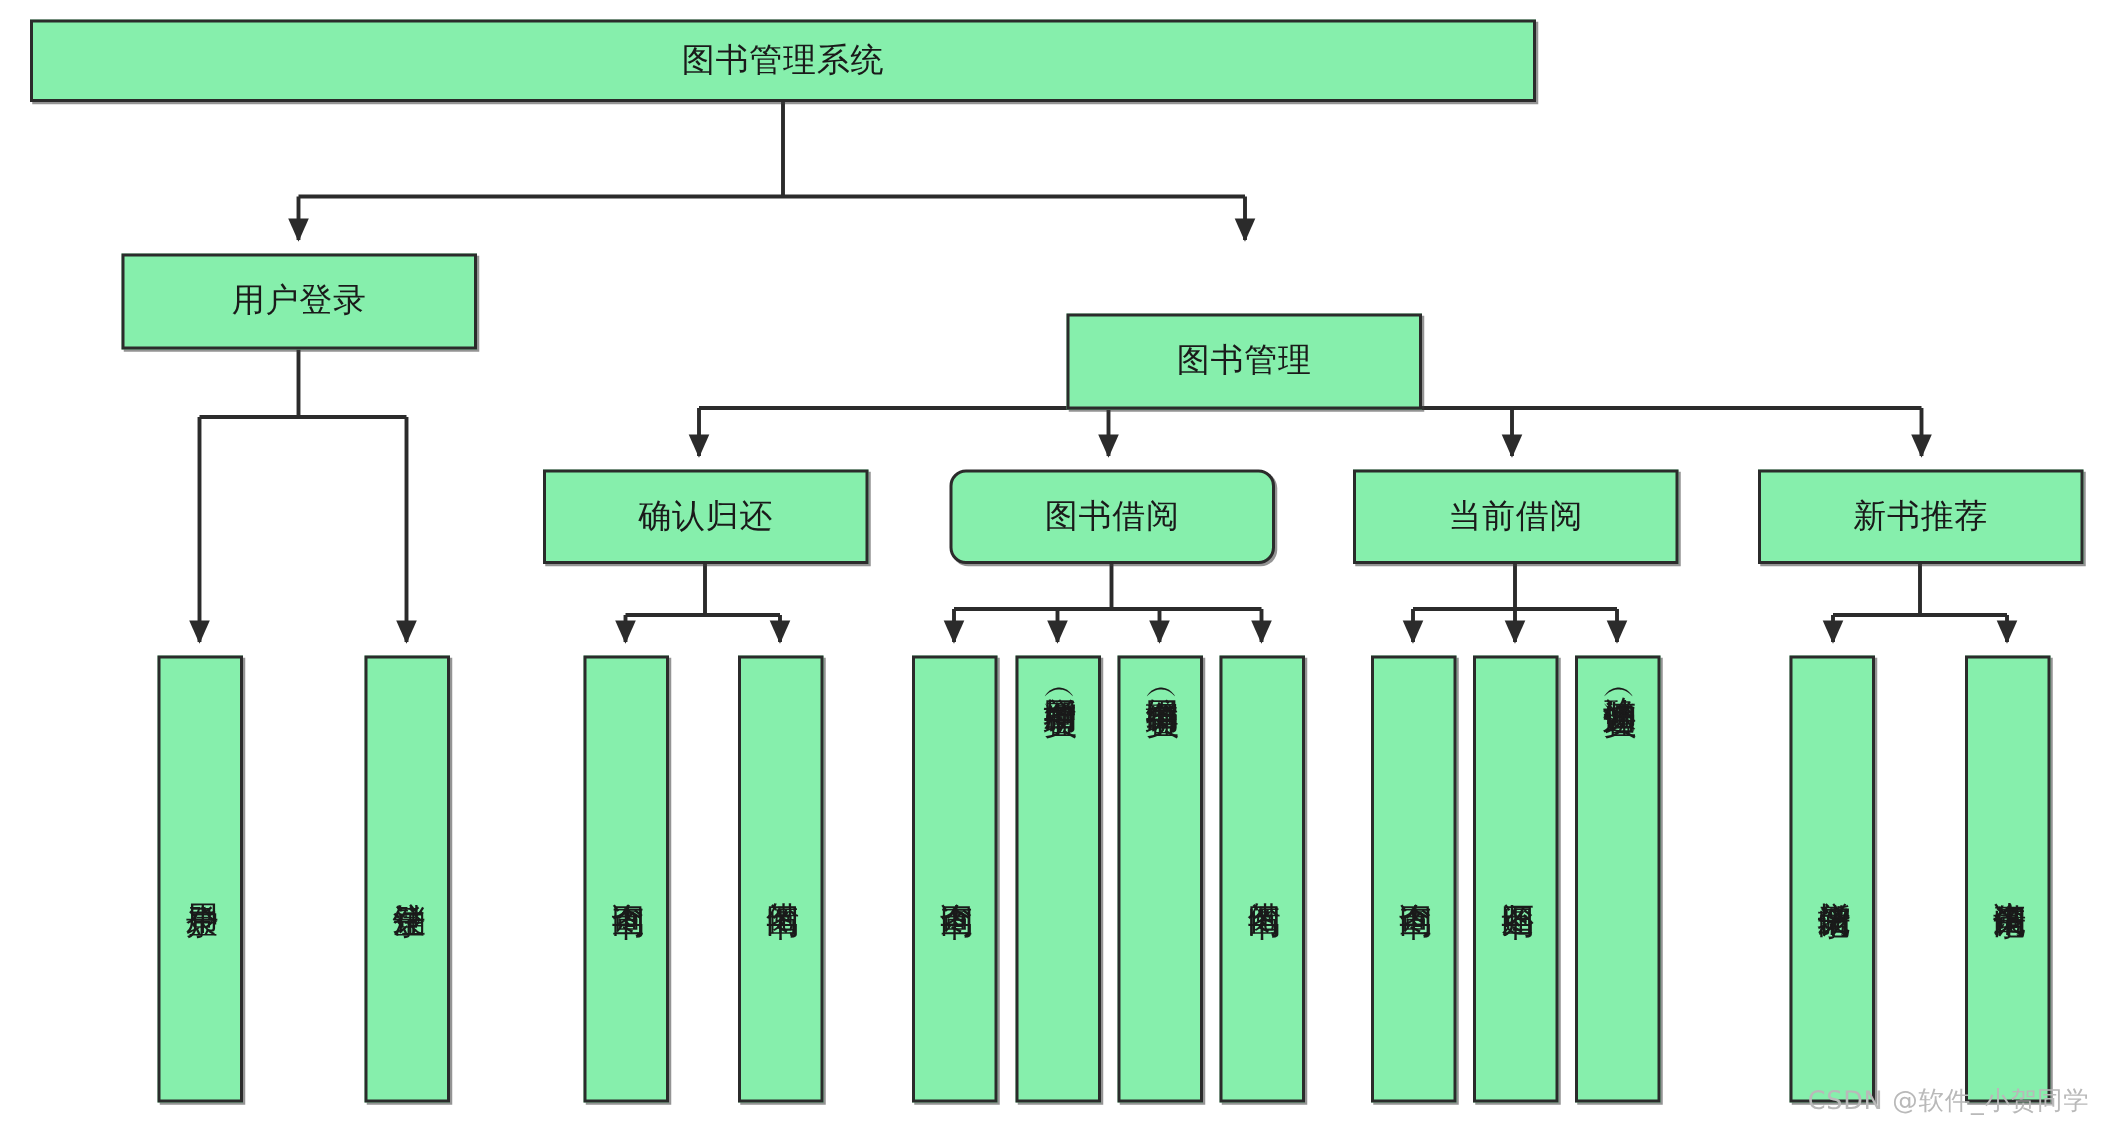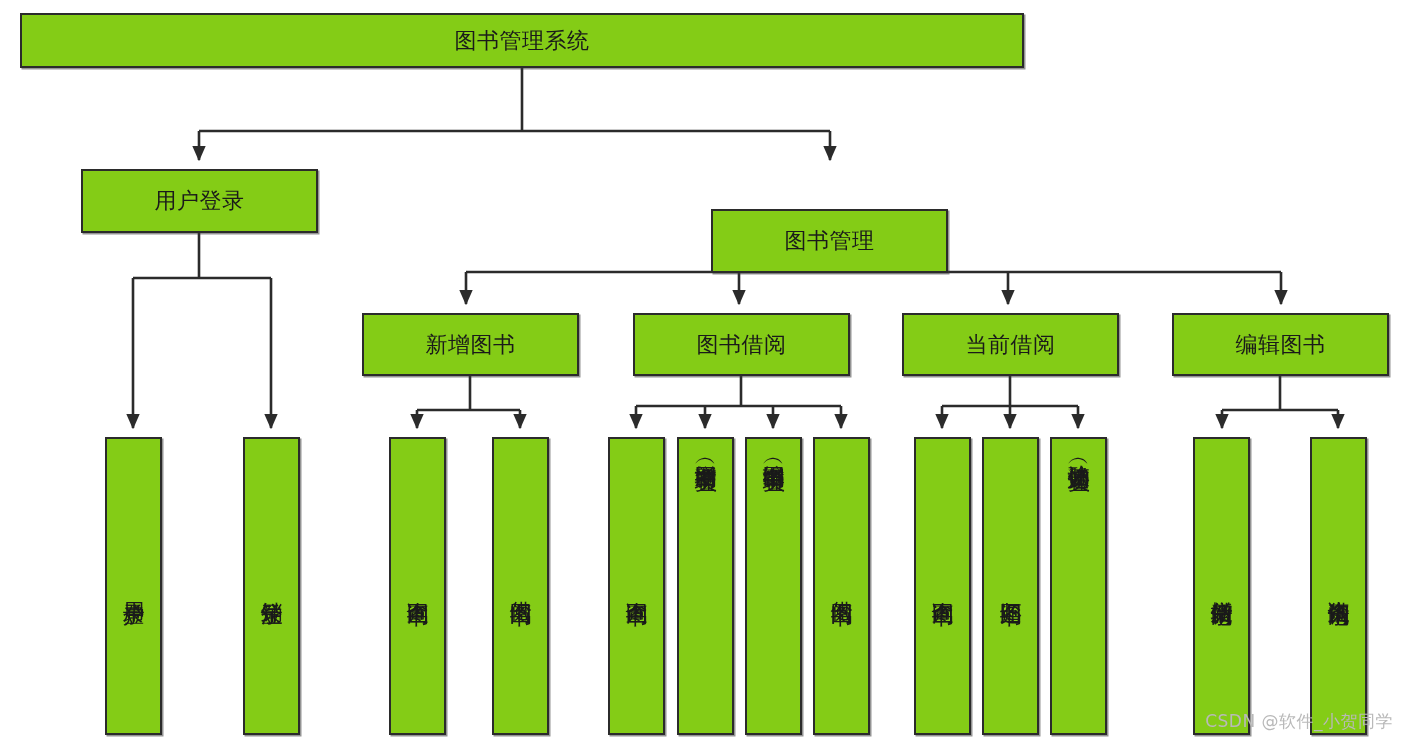--- a/index.html
+++ b/index.html
@@ -22,21 +22,21 @@
   svg#flow-svg {
     position: absolute;
     left: 0;
     top: 0;
     width: 1405px;
     height: 747px;
   }
   .node-box {
     position: absolute;
     box-sizing: border-box;
-    background: #84cc16;
+    background: #86efac;
     border: 2px solid #2b2b2b;
     display: flex;
     align-items: center;
     justify-content: center;
     box-shadow: 1.5px 1.5px 0 rgba(60,60,60,0.55);
   }
   .node-label-h {
     font-size: 22px;
     color: #1a1a1a;
     line-height: 1;
@@ -57,21 +57,21 @@
     justify-content: center;
     padding-top: 8px;
   }
   .leaf-box.leaf-mid {
     align-items: center;
     padding-top: 0;
   }
   #watermark {
     position: absolute;
     right: 12px;
-    bottom: 14px;
+    bottom: 2px;
     font-size: 17px;
     color: #b9b9b9;
     white-space: nowrap;
     letter-spacing: 0.5px;
   }
 </style>
 </head>
 <body>
 
 <div id="diagram-root">
@@ -132,33 +132,33 @@
 
   <div class="node-box" style="left:81px; top:169px; width:237px; height:64px;">
     <span class="node-label-h">用户登录</span>
   </div>
 
   <div class="node-box" style="left:711px; top:169px; width:237px; height:64px;margin-top:40px;">
     <span class="node-label-h">图书管理</span>
   </div>
 
   <div class="node-box" style="left:362px; top:313px; width:217px; height:63px;">
-    <span class="node-label-h">新增图书</span>
-  </div>
-
-  <div class="node-box" style="left:633px; top:313px; width:217px; height:63px;">
+    <span class="node-label-h">确认归还</span>
+  </div>
+
+  <div class="node-box" style="left:633px; top:313px; width:217px; height:63px;border-radius:11px;">
     <span class="node-label-h">图书借阅</span>
   </div>
 
   <div class="node-box" style="left:902px; top:313px; width:217px; height:63px;text-align:center;">
     <span class="node-label-h">当前借阅</span>
   </div>
 
   <div class="node-box" style="left:1172px; top:313px; width:217px; height:63px;">
-    <span class="node-label-h">编辑图书</span>
+    <span class="node-label-h">新书推荐</span>
   </div>
 
   <div class="node-box leaf-box leaf-mid" style="left:105px; top:437px; width:57px; height:298px;">
     <span class="node-label-v">用户登录</span>
   </div>
 
   <div class="node-box leaf-box leaf-mid" style="left:243px; top:437px; width:57px; height:298px;">
     <span class="node-label-v">注销登录</span>
   </div>
 

